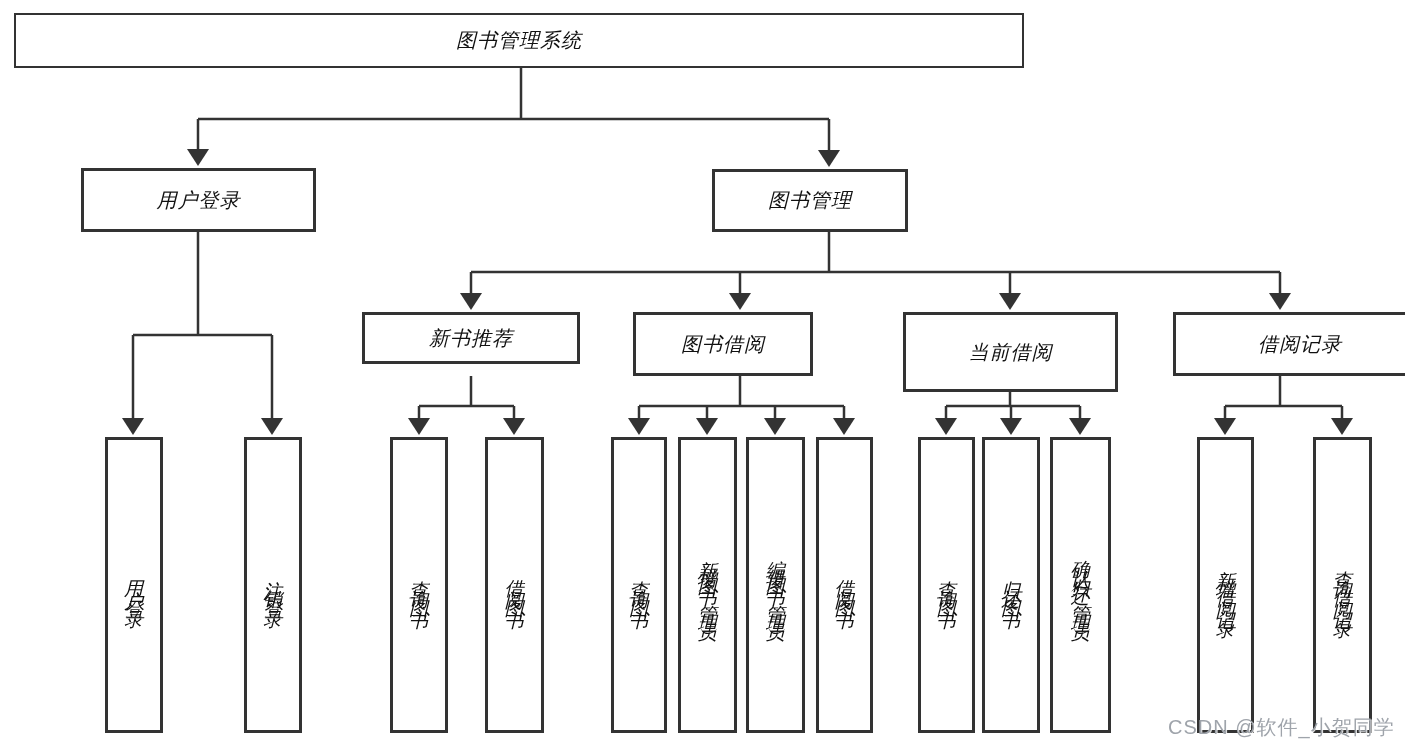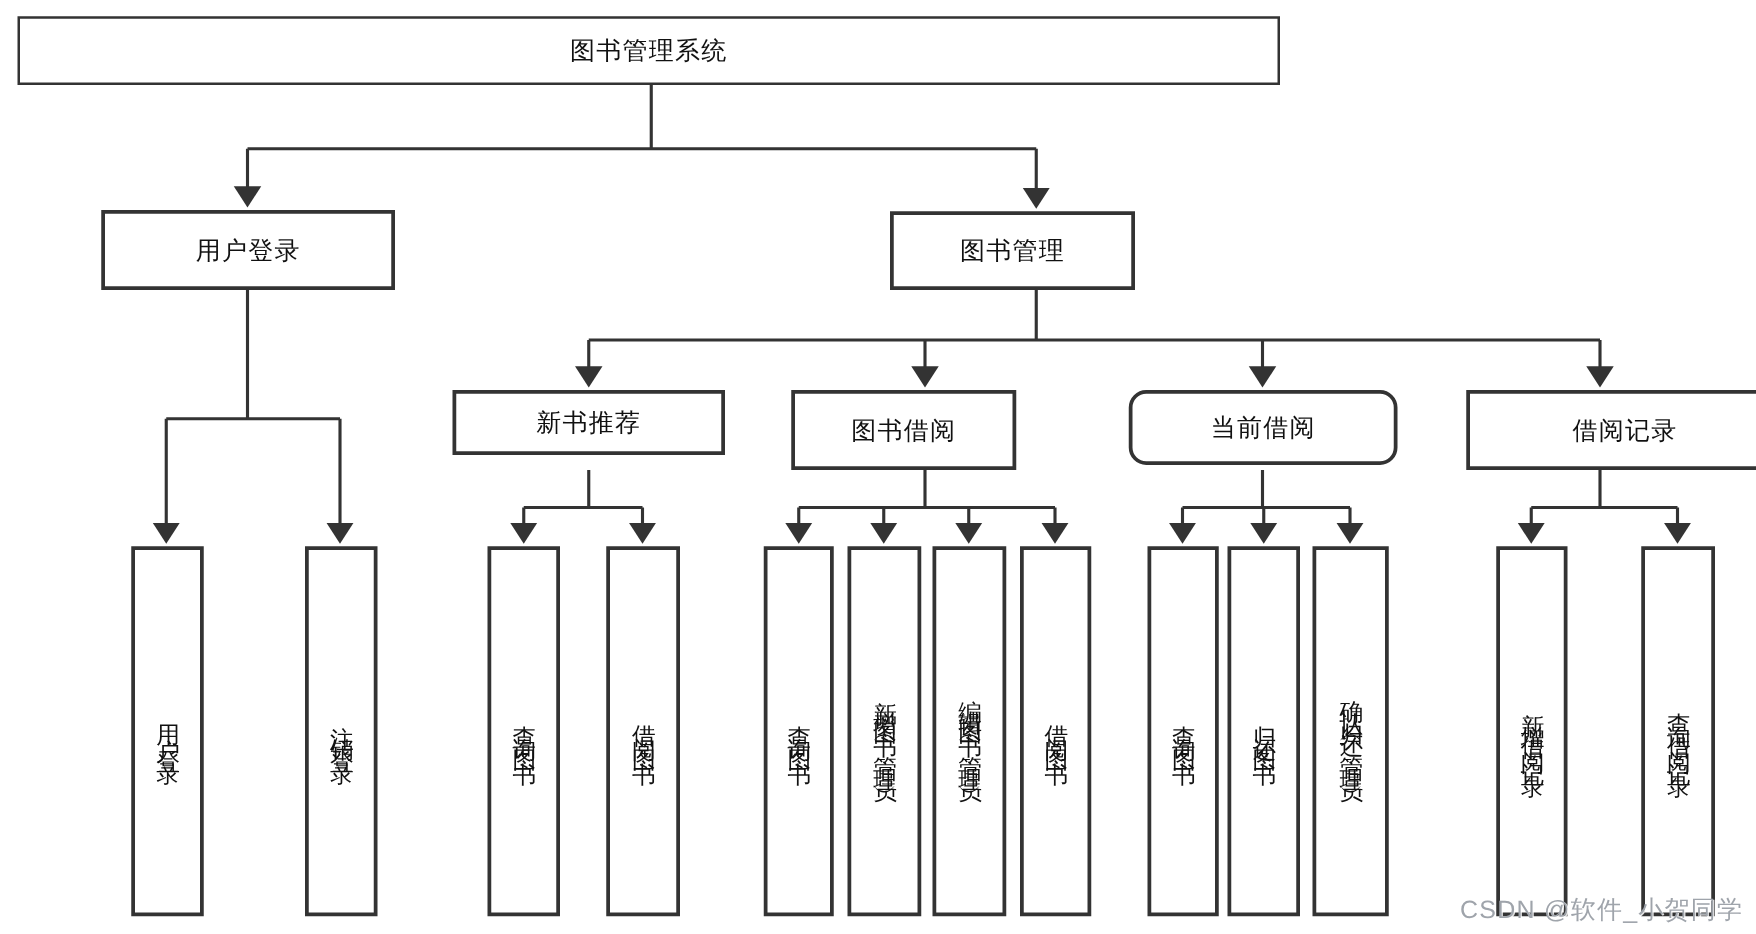--- a/index.html
+++ b/index.html
@@ -6,21 +6,21 @@
   body{
     width:1405px;height:747px;position:relative;background:#ffffff;
     font-family:"Liberation Sans","DejaVu Sans",sans-serif;
     overflow:hidden;
   }
   #stage{position:absolute;inset:0;width:1405px;height:747px;}
   svg.connectors{position:absolute;left:0;top:0;z-index:1;}
   .box{
     position:absolute;box-sizing:border-box;background:#ffffff;
     border:3px solid #333333;display:flex;align-items:center;justify-content:center;
-    color:#111111;font-size:20px;z-index:2;text-align:center;
+    color:#111111;font-size:20px;z-index:2;text-align:center;font-style:italic;
   }
   .box.root{border-width:2px;}
   .hlabel{white-space:nowrap;letter-spacing:1px;}
   .vbox span{
     writing-mode:vertical-rl;text-orientation:mixed;
     font-size:19px;letter-spacing:10px;line-height:1;white-space:nowrap;
   }
   .vbox.tight span{letter-spacing:9px;}
   .watermark{
     position:absolute;left:1168px;top:714px;width:240px;z-index:3;
@@ -82,21 +82,21 @@
   <div class="box" style="left:712px;top:169px;width:196px;height:63px;">
     <span class="hlabel">图书管理</span>
   </div>
 
   <div class="box" style="left:362px;top:312px;width:218px;height:52px;">
     <span class="hlabel">新书推荐</span>
   </div>
   <div class="box" style="left:633px;top:312px;width:180px;height:64px;">
     <span class="hlabel">图书借阅</span>
   </div>
-  <div class="box" style="left:903px;top:312px;width:215px;height:60px;border-radius:14px;">
+  <div class="box" style="left:903px;top:312px;width:215px;height:80px;">
     <span class="hlabel">当前借阅</span>
   </div>
   <div class="box" style="left:1173px;top:312px;width:254px;height:64px;">
     <span class="hlabel">借阅记录</span>
   </div>
 
   <div class="box vbox" style="left:105px;top:437px;width:58px;height:296px;">
     <span>用户登录</span>
   </div>
   <div class="box vbox" style="left:244px;top:437px;width:58px;height:296px;">

